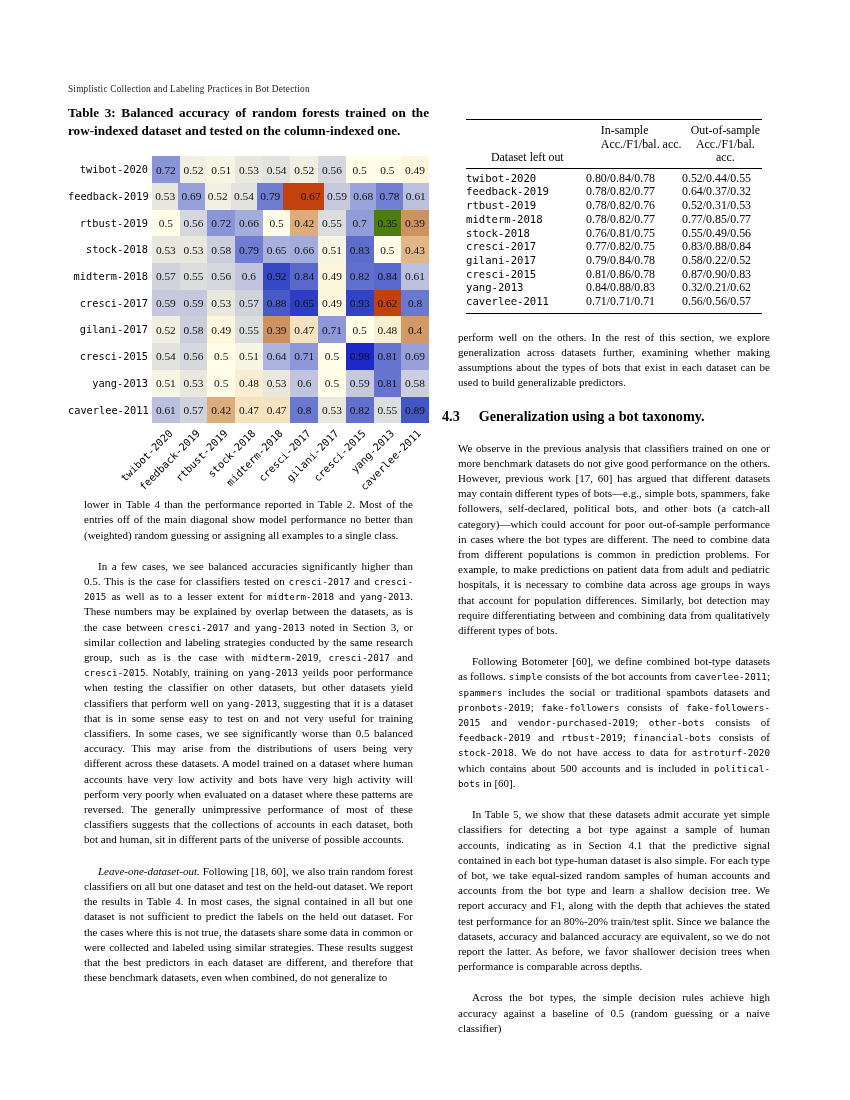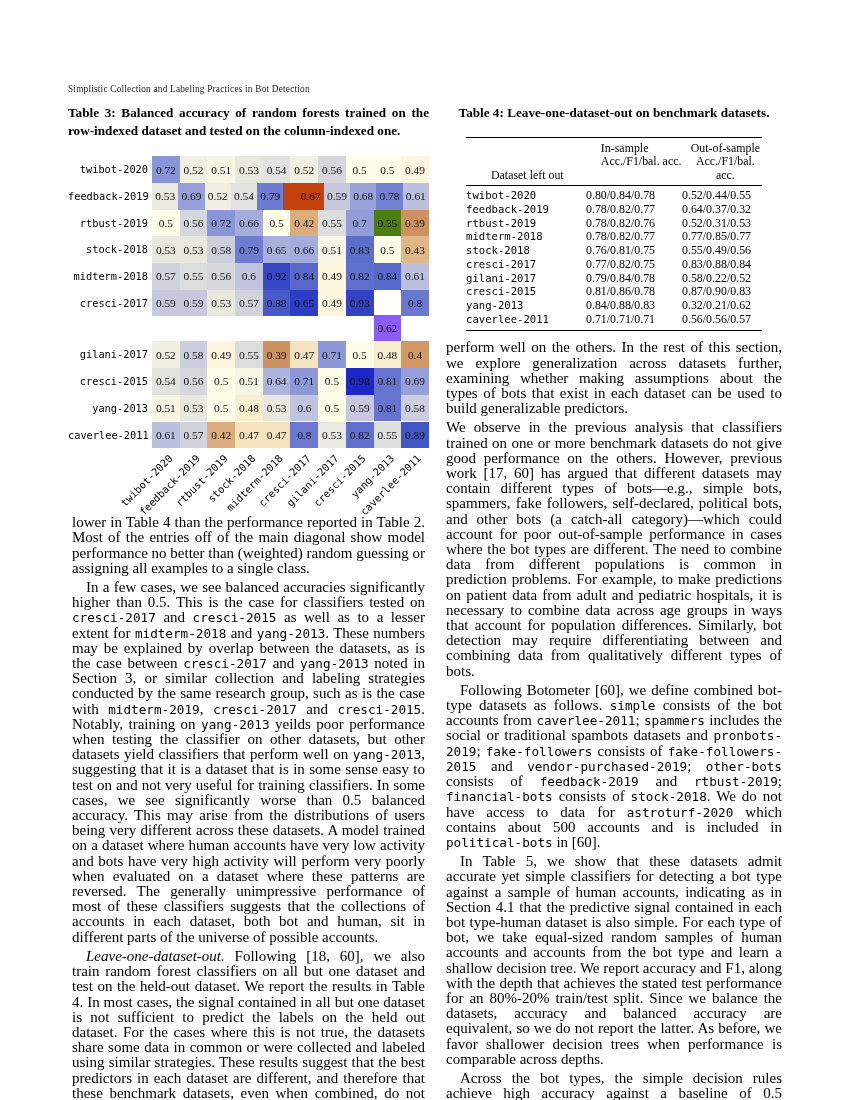--- a/index.html
+++ b/index.html
@@ -26,21 +26,21 @@
              justify-content:center; font-size:11.4px; color:#111; }
   .hm-xlabels { display:flex; margin-left:84px; height:58px; }
   .hm-xlab { width:27.7px; position:relative; }
   .hm-xlab span { position:absolute; top:4px; right:50%;
                   transform:rotate(-45deg); transform-origin:100% 0;
                   font-family:"DejaVu Sans Mono", monospace; font-size:10.3px;
                   white-space:nowrap; }
 
   
   .textblock { margin-top:9px; }
-  .para { margin:4px; font-size:15px; line-height:15.2px; text-align:justify; }
+  .para { margin:16px; font-size:11px; line-height:15.2px; text-align:justify; }
   .para.indent { text-indent:14px; }
   .para code { font-family:"DejaVu Sans Mono", monospace; font-size:0.845em; }
   .para em { font-style:italic; }
 
   
   .t4 { width:296px; margin:15px auto 0; border-top:1.2px solid #000;
         border-bottom:1.2px solid #000; font-size:11.9px; }
   .t4-head { display:flex; padding:4px 0 3px; border-bottom:0.8px solid #000; }
   .t4-h1 { width:120px; display:flex; flex-direction:column; justify-content:flex-end;margin-left:25px; }
   .t4-h2 { width:96px; } .t4-h3 { width:80px;text-align:center; }
@@ -132,21 +132,21 @@
           <div class="hm-row">
             <div class="hm-label">cresci-2017</div>
             <div class="hm-cell" style="background: rgb(198, 201, 221);">0.59</div>
             <div class="hm-cell" style="background: rgb(198, 201, 221);">0.59</div>
             <div class="hm-cell" style="background: rgb(232, 232, 222);">0.53</div>
             <div class="hm-cell" style="background: rgb(208, 210, 220);">0.57</div>
             <div class="hm-cell" style="background: rgb(71, 90, 198);">0.88</div>
             <div class="hm-cell" style="background: rgb(45, 61, 198);">0.65</div>
             <div class="hm-cell" style="background: rgb(253, 246, 220);">0.49</div>
             <div class="hm-cell" style="background: rgb(49, 66, 197);">0.93</div>
-            <div class="hm-cell" style="background: #8b5cf6; margin-top: 25px;">0.62</div>
+            <div class="hm-cell" style="background: #c2410c;">0.62</div>
             <div class="hm-cell" style="background: rgb(106, 120, 208);">0.8</div>
           </div>
           <div class="hm-row">
             <div class="hm-label">gilani-2017</div>
             <div class="hm-cell" style="background: rgb(240, 239, 225);">0.52</div>
             <div class="hm-cell" style="background: rgb(203, 206, 220);">0.58</div>
             <div class="hm-cell" style="background: rgb(253, 246, 220);">0.49</div>
             <div class="hm-cell" style="background: rgb(220, 221, 221);">0.55</div>
             <div class="hm-cell" style="background: rgb(206, 146, 96);">0.39</div>
             <div class="hm-cell" style="background: rgb(245, 226, 191);">0.47</div>
@@ -229,21 +229,20 @@
         </div>
     </div>
     <div class="textblock">
         <p class="para"><span>lower in Table 4 than the performance reported in Table 2. Most of the entries off of the main diagonal show model performance no better than (weighted) random guessing or assigning all examples to a single class.</span></p>
         <p class="para indent"><span>In a few cases, we see balanced accuracies significantly higher than 0.5. This is the case for classifiers tested on </span><code>cresci-2017</code><span> and </span><code>cresci-2015</code><span> as well as to a lesser extent for </span><code>midterm-2018</code><span> and </span><code>yang-2013</code><span>. These numbers may be explained by overlap between the datasets, as is the case between </span><code>cresci-2017</code><span> and </span><code>yang-2013</code><span> noted in Section 3, or similar collection and labeling strategies conducted by the same research group, such as is the case with </span><code>midterm-2019</code><span>, </span><code>cresci-2017</code><span> and </span><code>cresci-2015</code><span>. Notably, training on </span><code>yang-2013</code><span> yeilds poor performance when testing the classifier on other datasets, but other datasets yield classifiers that perform well on </span><code>yang-2013</code><span>, suggesting that it is a dataset that is in some sense easy to test on and not very useful for training classifiers. In some cases, we see significantly worse than 0.5 balanced accuracy. This may arise from the distributions of users being very different across these datasets. A model trained on a dataset where human accounts have very low activity and bots have very high activity will perform very poorly when evaluated on a dataset where these patterns are reversed. The generally unimpressive performance of most of these classifiers suggests that the collections of accounts in each dataset, both bot and human, sit in different parts of the universe of possible accounts.</span></p>
         <p class="para indent"><em>Leave-one-dataset-out.</em><span> Following [18, 60], we also train random forest classifiers on all but one dataset and test on the held-out dataset. We report the results in Table 4. In most cases, the signal contained in all but one dataset is not sufficient to predict the labels on the held out dataset. For the cases where this is not true, the datasets share some data in common or were collected and labeled using similar strategies. These results suggest that the best predictors in each dataset are different, and therefore that these benchmark datasets, even when combined, do not generalize to</span></p>
       </div>
   </div>
 
   <div class="col colR">
-    <div class="caption caption-center">Table 4: Leave-one-dataset-out on benchmark datasets.</div>
     <div class="t4">
       <div class="t4-head">
         <div class="t4-h1">
           <span>Dataset left out</span>
         </div>
         <div class="t4-h2">
           <span>In-sample</span>
           <span>Acc./F1/bal. acc.</span>
         </div>
         <div class="t4-h3">
@@ -300,20 +299,23 @@
           <div class="t4-row">
             <div class="t4-name">caverlee-2011</div>
             <div class="t4-in">0.71/0.71/0.71</div>
             <div class="t4-out">0.56/0.56/0.57</div>
           </div>
         </div>
     </div>
     <div class="textblock">
         <p class="para"><span>perform well on the others. In the rest of this section, we explore generalization across datasets further, examining whether making assumptions about the types of bots that exist in each dataset can be used to build generalizable predictors.</span></p>
       </div>
+    <div class="sec">
+      <span class="num">4.3</span><span>Generalization using a bot taxonomy.</span>
+    </div>
     <div class="textblock" style="margin-top:0;">
         <p class="para"><span>We observe in the previous analysis that classifiers trained on one or more benchmark datasets do not give good performance on the others. However, previous work [17, 60] has argued that different datasets may contain different types of bots—e.g., simple bots, spammers, fake followers, self-declared, political bots, and other bots (a catch-all category)—which could account for poor out-of-sample performance in cases where the bot types are different. The need to combine data from different populations is common in prediction problems. For example, to make predictions on patient data from adult and pediatric hospitals, it is necessary to combine data across age groups in ways that account for population differences. Similarly, bot detection may require differentiating between and combining data from qualitatively different types of bots.</span></p>
         <p class="para indent"><span>Following Botometer [60], we define combined bot-type datasets as follows. </span><code>simple</code><span> consists of the bot accounts from </span><code>caverlee-2011</code><span>; </span><code>spammers</code><span> includes the social or traditional spambots datasets and </span><code>pronbots-2019</code><span>; </span><code>fake-followers</code><span> consists of </span><code>fake-followers-2015</code><span> and </span><code>vendor-purchased-2019</code><span>; </span><code>other-bots</code><span> consists of </span><code>feedback-2019</code><span> and </span><code>rtbust-2019</code><span>; </span><code>financial-bots</code><span> consists of </span><code>stock-2018</code><span>. We do not have access to data for </span><code>astroturf-2020</code><span> which contains about 500 accounts and is included in </span><code>political-bots</code><span> in [60].</span></p>
         <p class="para indent"><span>In Table 5, we show that these datasets admit accurate yet simple classifiers for detecting a bot type against a sample of human accounts, indicating as in Section 4.1 that the predictive signal contained in each bot type-human dataset is also simple. For each type of bot, we take equal-sized random samples of human accounts and accounts from the bot type and learn a shallow decision tree. We report accuracy and F1, along with the depth that achieves the stated test performance for an 80%-20% train/test split. Since we balance the datasets, accuracy and balanced accuracy are equivalent, so we do not report the latter. As before, we favor shallower decision trees when performance is comparable across depths.</span></p>
         <p class="para indent"><span>Across the bot types, the simple decision rules achieve high accuracy against a baseline of 0.5 (random guessing or a naive classifier)</span></p>
       </div>
   </div>
 </div>
 
 </body></html>

